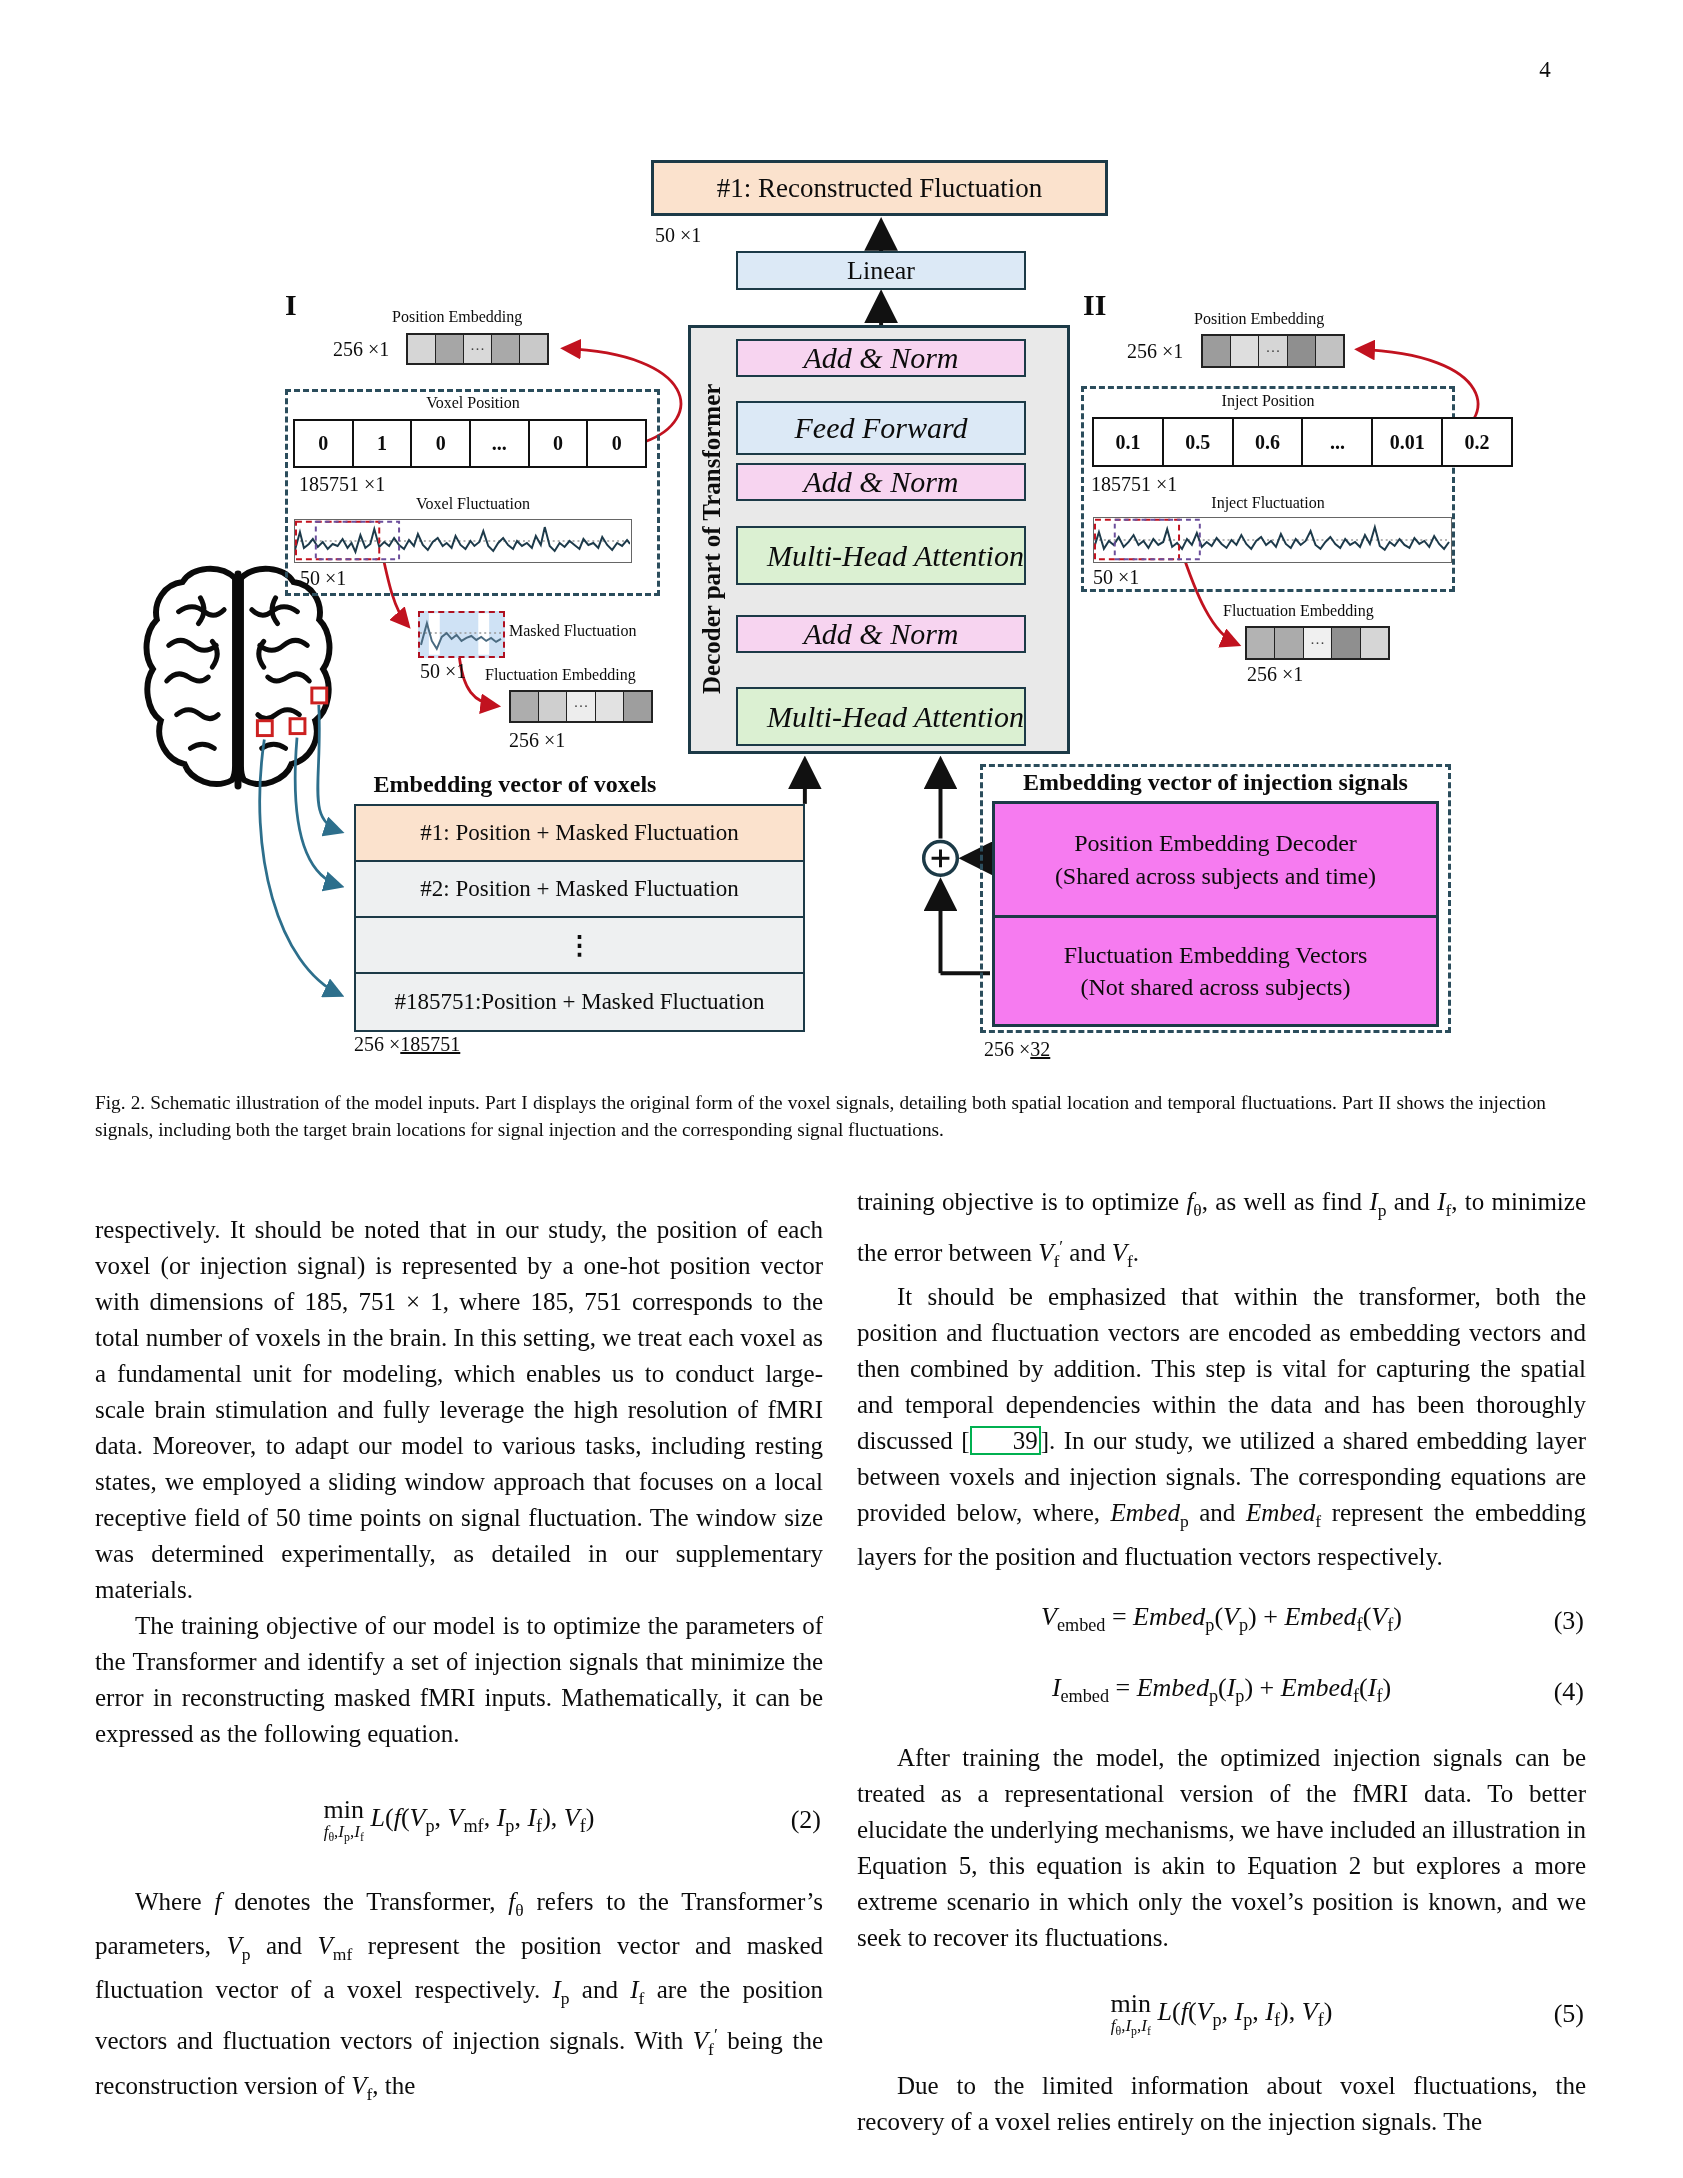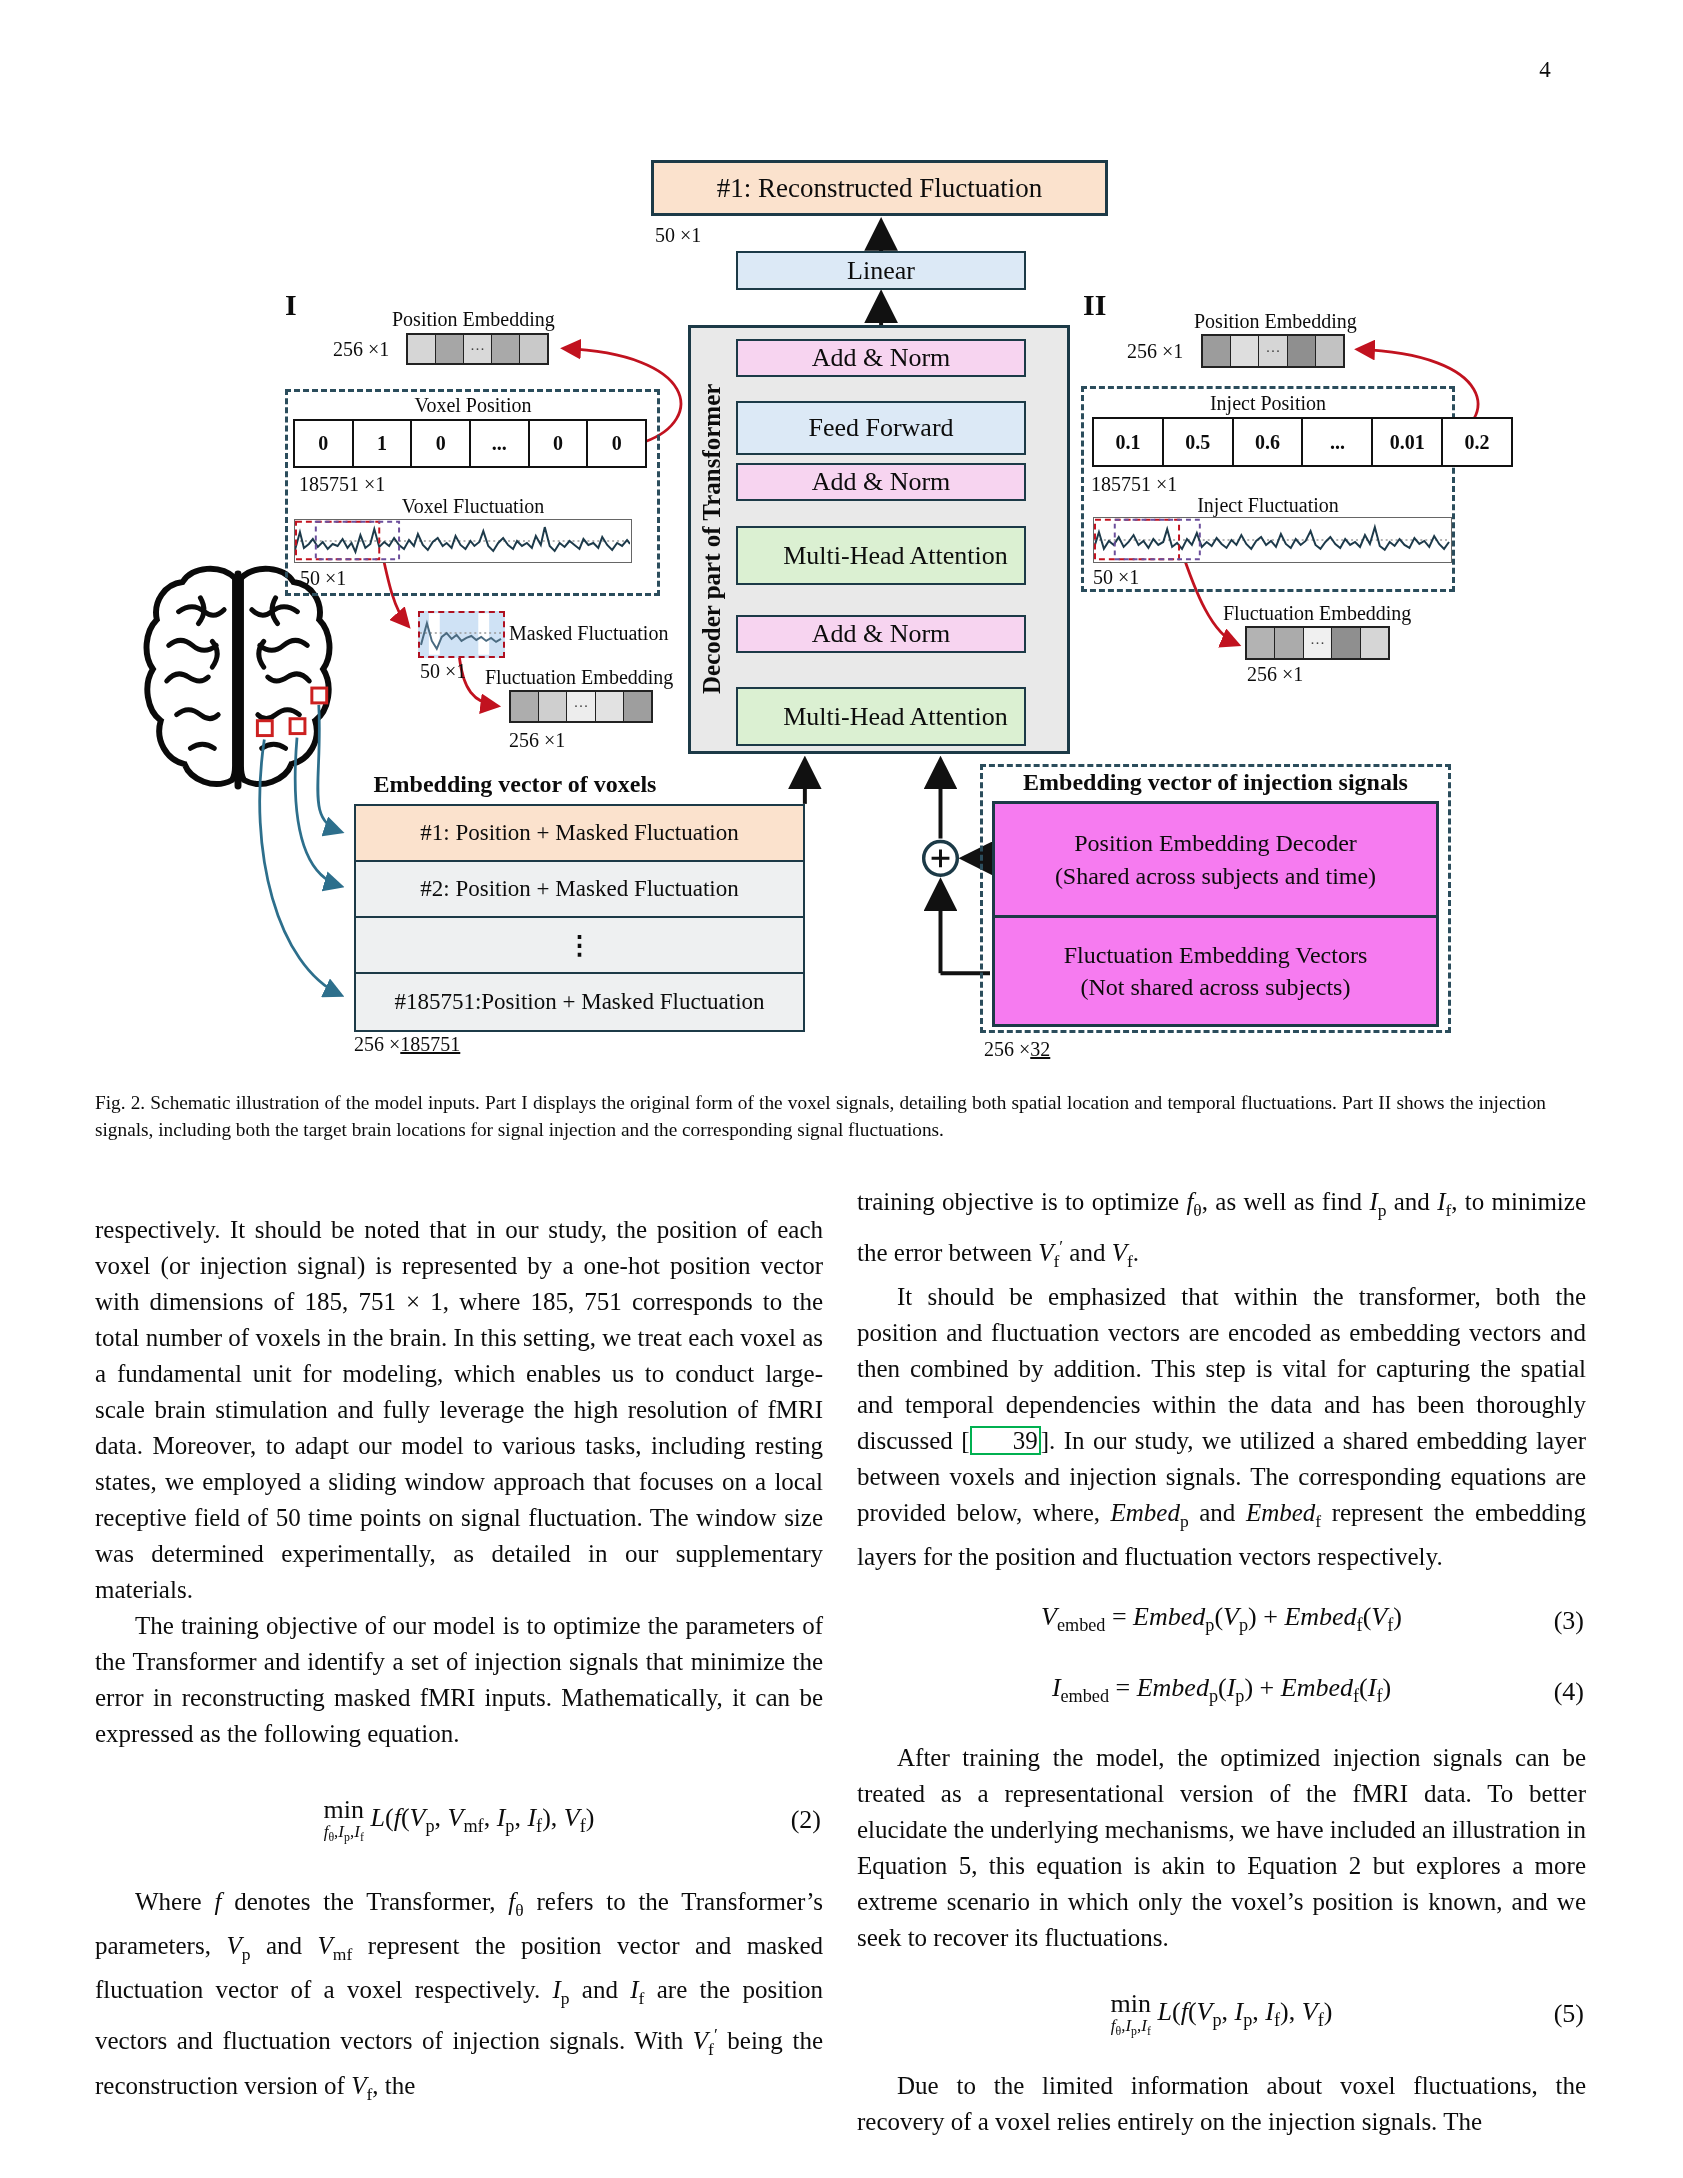--- a/index.html
+++ b/index.html
@@ -8,22 +8,22 @@
   .abs{position:absolute;}
   .ctr{display:flex;align-items:center;justify-content:center;text-align:center;}
   
   .fbox{border:3px solid #1c3a47;box-sizing:border-box;}
   .peach{background:#fbe2cd;}
   .lblue{background:#dce9f6;}
   .pink{background:#f7d4f0;}
   .green{background:#dbf0d2;padding-left:29px;}
   .grayfill{background:#e9e9e9;}
   .magenta{background:#f67bf0;}
-  .layer{left:736px;width:290px;border:2.5px solid #1c3a47;box-sizing:border-box;font-size:26px;}
-  .figlabel{font-size:20px;white-space:nowrap;text-align:center;}
+  .layer{left:736px;width:290px;border:2.5px solid #1c3a47;box-sizing:border-box;font-size:30px;font-style:italic;}
+  .figlabel{font-size:16px;white-space:nowrap;text-align:center;}
   .dimlabel{font-size:20px;white-space:nowrap;}
   .dashedbox{border:3px dashed #2b4d5c;box-sizing:border-box;}
   .vtable{display:flex;border:2.5px solid #111;box-sizing:border-box;background:#fff;}
   .vtable .c{flex:1;border-right:2px solid #111;display:flex;align-items:center;justify-content:center;
              font-weight:bold;font-size:20px;}
   .vtable .c:last-child{border-right:none;}
   .cellrow{display:flex;border:2px solid #222;box-sizing:border-box;height:100%;}
   .cellrow .c{flex:1;border-right:1.5px solid #222;display:flex;align-items:center;justify-content:center;
               font-size:15px;color:#444;}
   .cellrow .c:last-child{border-right:none;}

